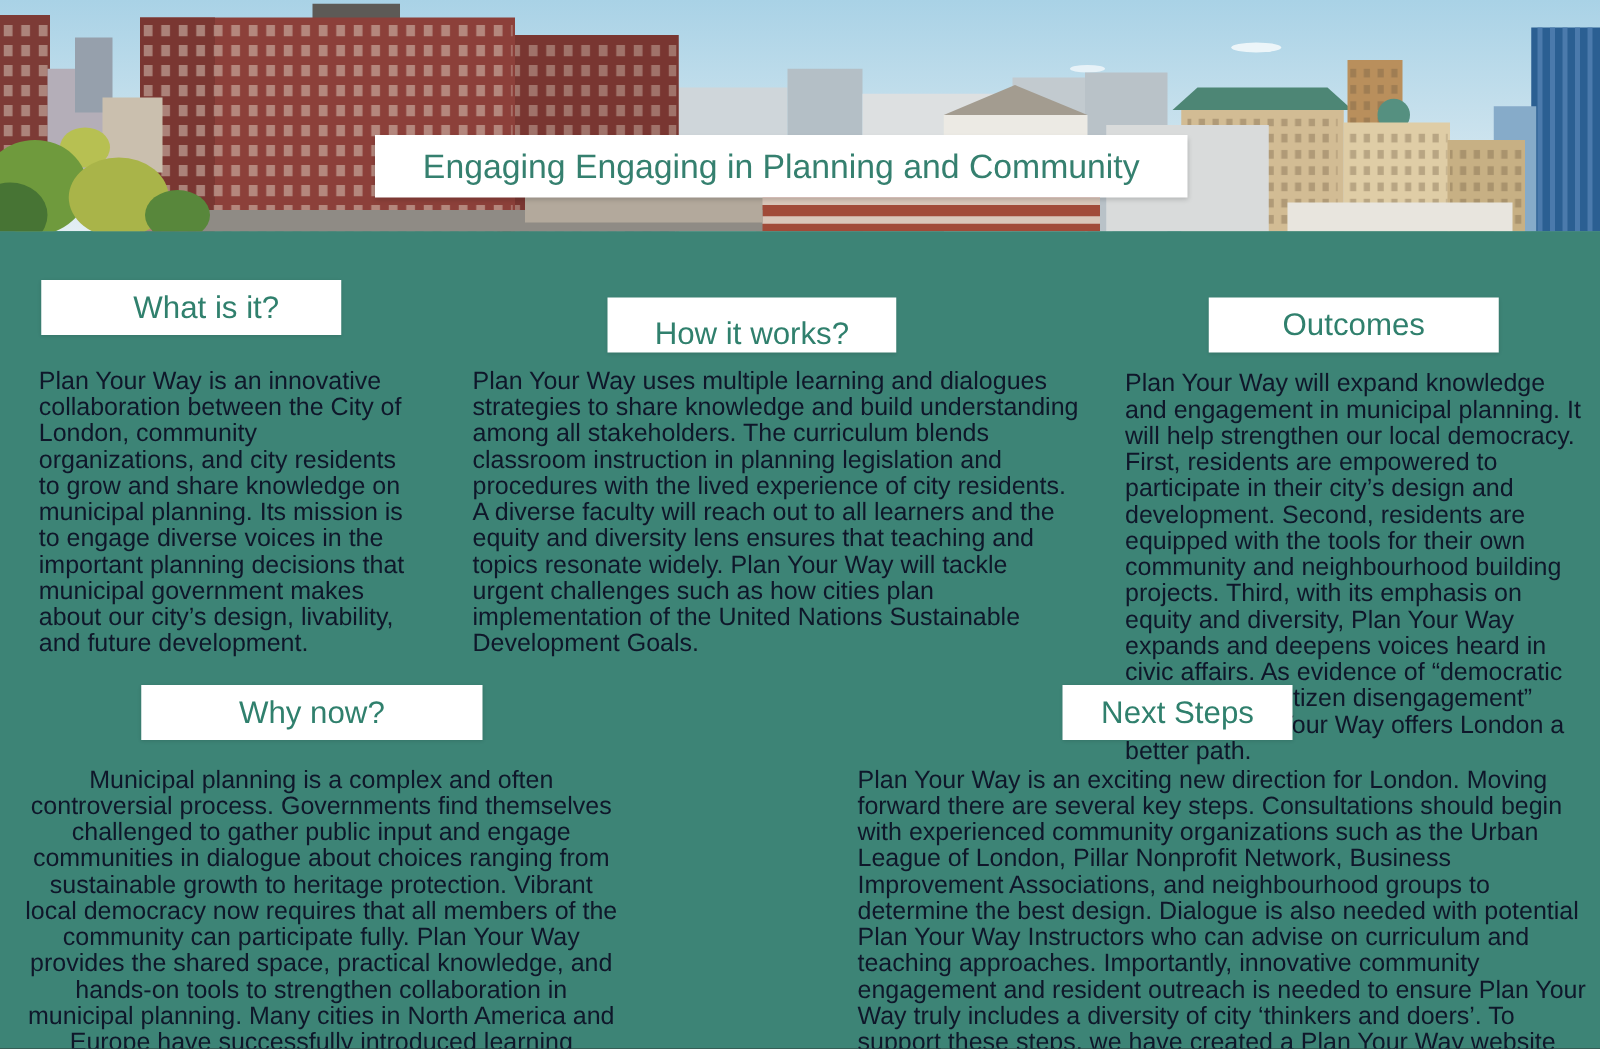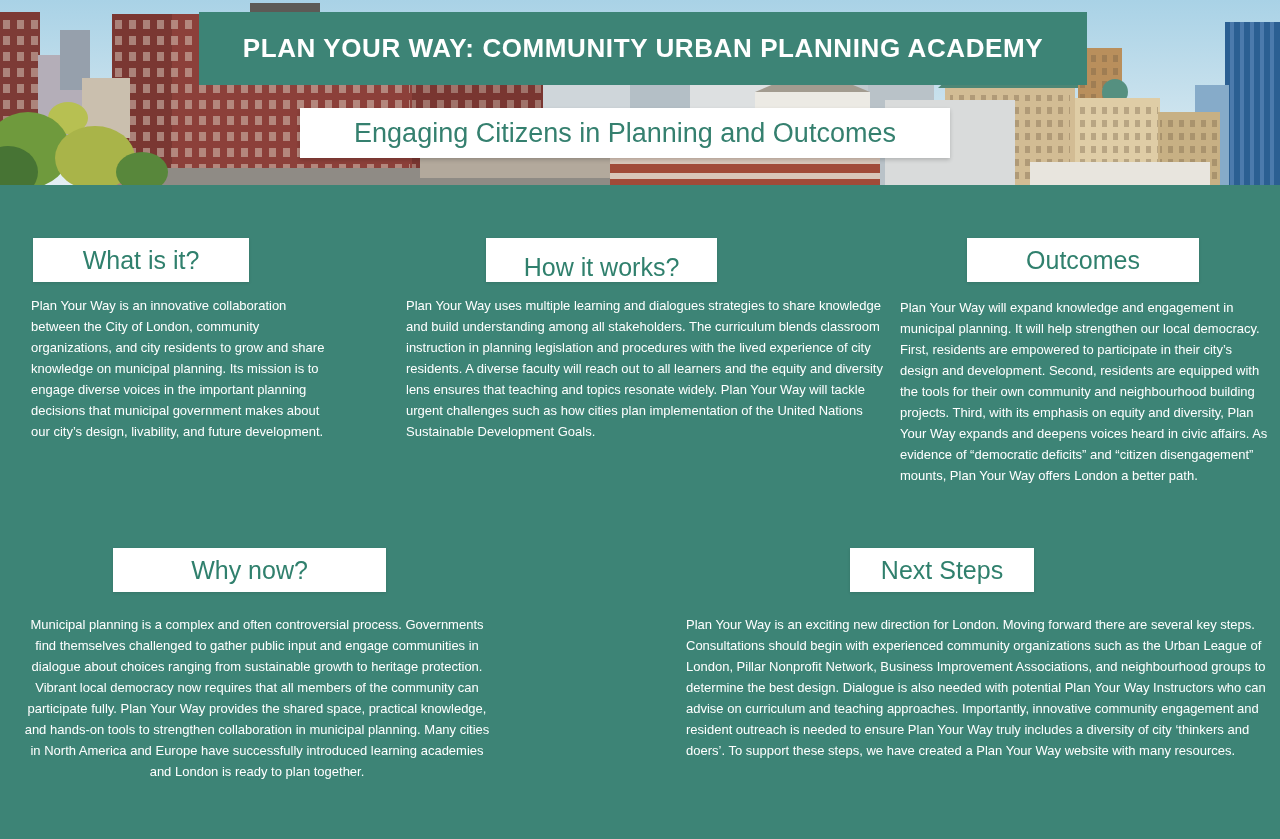--- a/index.html
+++ b/index.html
@@ -28,31 +28,31 @@
     margin:0; color:#35806f; font-size:27px; font-weight:normal; white-space:nowrap;
   }
   
   .sec-head {
     position:absolute; height:44px; background:#ffffff;
     display:flex; align-items:center; justify-content:center;
     box-shadow:0 1px 3px rgba(0,0,0,.12);
   }
   .sec-head span { color:#30806d; font-size:25px; white-space:nowrap; }
   .sec-body {
-    position:absolute; margin:0; color:#ffffff;
-    font-size:13px; line-height:21px;
+    position:absolute; margin:0; color:#0f172a;
+    font-size:20px; line-height:21px;
   }
-  #head-0 { left:33px;  top:238px; width:216px; }
+  #head-0 { left:33px;  top:224px; width:216px;padding-left:24px; }
   #head-1 { left:486px; top:238px; width:231px;align-items:flex-end; }
   #head-2 { left:967px; top:238px; width:232px;text-align:center; }
   #head-3 { left:113px; top:548px; width:273px; }
   #head-4 { left:850px; top:548px; width:184px; }
 
   #body-0 { left:31px;  top:295px; width:302px; }
-  #body-1 { left:378px; top:295px; width:486px;margin-left:28px; }
+  #body-1 { left:378px; top:295px; width:486px; }
   #body-2 { left:900px; top:297px; width:374px; }
   #body-3 { left:20px;  top:614px; width:474px;text-align:center; }
   #body-4 { left:686px; top:614px; width:584px; }
 </style>
 </head>
 <body>
 
 <div class="poster">
 
   <div class="hero">
@@ -128,25 +128,22 @@
       <rect x="140" y="168" width="470" height="17" fill="#8f8b85"></rect>
       <rect x="420" y="148" width="190" height="30" fill="#b3a99c"></rect>
 
       <ellipse cx="68" cy="118" rx="20" ry="16" fill="#b7c052"></ellipse>
       <ellipse cx="28" cy="150" rx="42" ry="38" fill="#6f9a3d"></ellipse>
       <ellipse cx="95" cy="158" rx="40" ry="32" fill="#a9b449"></ellipse>
       <ellipse cx="8" cy="172" rx="30" ry="26" fill="#477434"></ellipse>
       <ellipse cx="142" cy="172" rx="26" ry="20" fill="#58873b"></ellipse>
     </svg>
 
-    <div class="title-banner">
-      <h1>PLAN YOUR WAY: COMMUNITY URBAN PLANNING ACADEMY</h1>
-    </div>
     <div class="subtitle-box">
-      <h2>Engaging Citizens in Planning and Outcomes</h2>
+      <h2>Engaging Engaging in Planning and Community</h2>
     </div>
   </div>
 
   <section>
     <div class="sec-head" id="head-0">
       <span>What is it?</span>
     </div>
     <p class="sec-body" id="body-0">Plan Your Way is an innovative collaboration between the City of London, community organizations, and city residents to grow and share knowledge on municipal planning. Its mission is to engage diverse voices in the important planning decisions that municipal government makes about our city’s design, livability, and future development.</p>
   </section>
 

